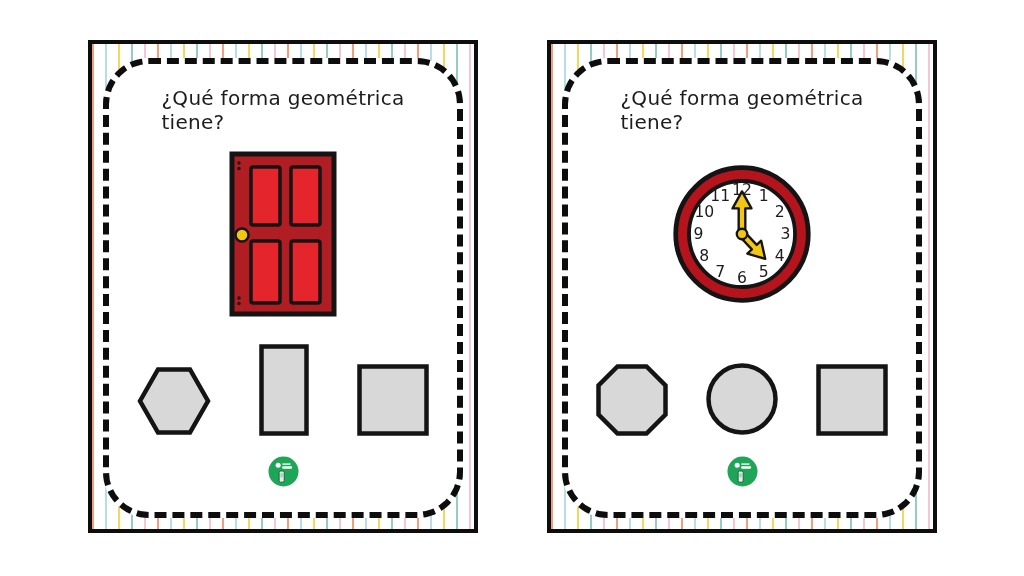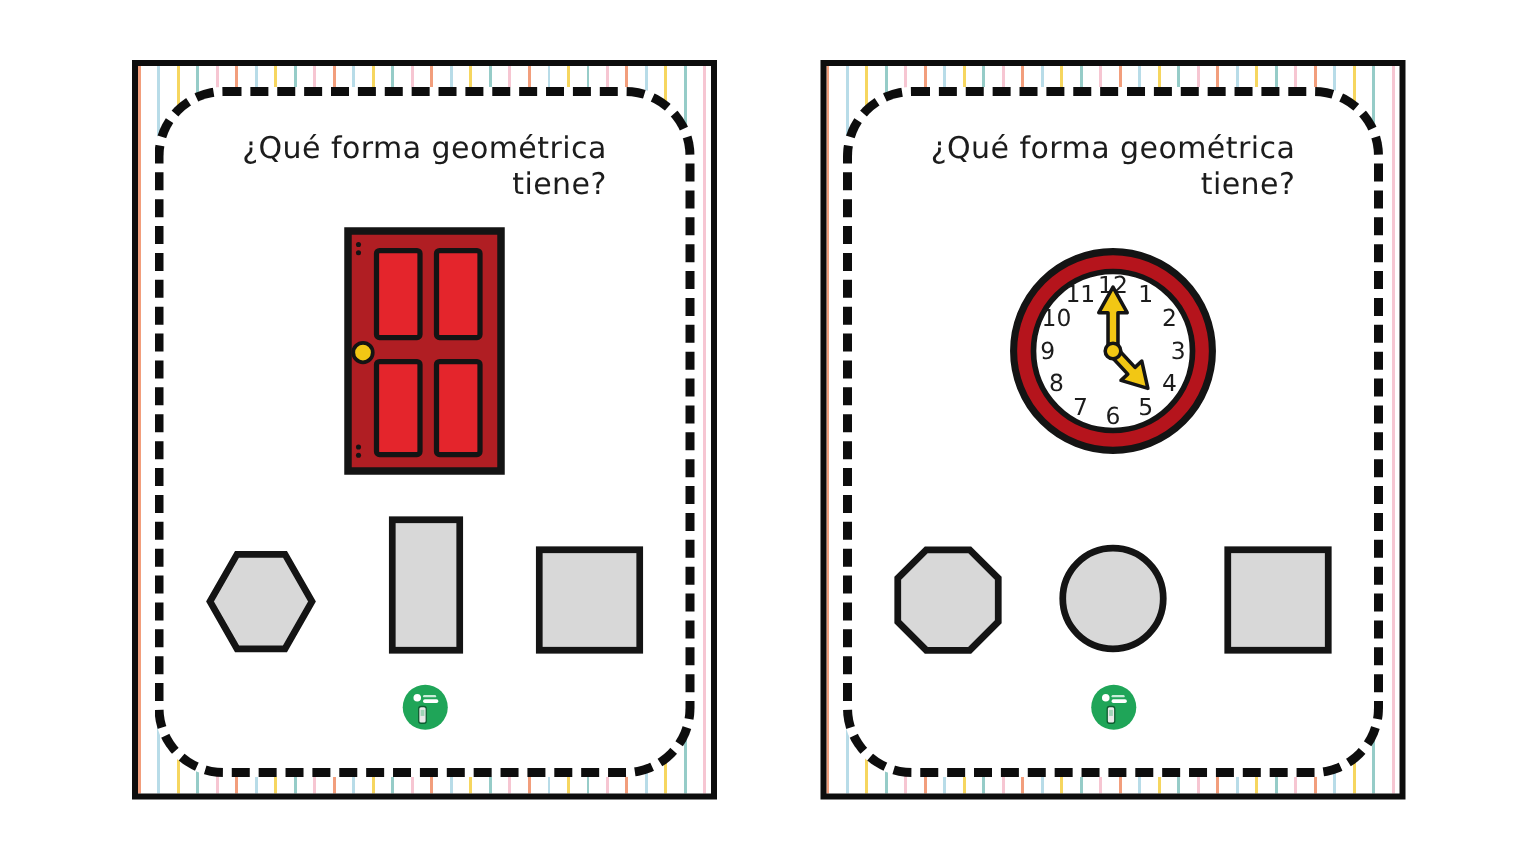--- a/index.html
+++ b/index.html
@@ -18,21 +18,21 @@
       #F6C6D2 52px, #F6C6D2 53.8px, transparent 53.8px, transparent 65px);
   }
   .card.left  { left:88px; }
   .card.right { left:547px; }
   .inner {
     position:absolute; inset:14px 11px 11px;
     background:#ffffff; border:6px dashed #0d0d0d; border-radius:46px;
     display:flex; flex-direction:column; align-items:center;
   }
   .title {
-    margin-top:22px; text-align:right; font-size:20px; line-height:1.2;
+    margin-top:22px; text-align:left; font-size:20px; line-height:1.2;
     color:#1c1c1c; letter-spacing:0.3px;
   }
   .figure {
     height:176px; margin-top:12px; width:100%;
     display:flex; align-items:center; justify-content:center;
   }
   .shapes {
     width:100%; box-sizing:border-box; padding:0 28px; margin-top:22px;
     height:92px; display:flex; justify-content:space-between; align-items:flex-end;
   }

